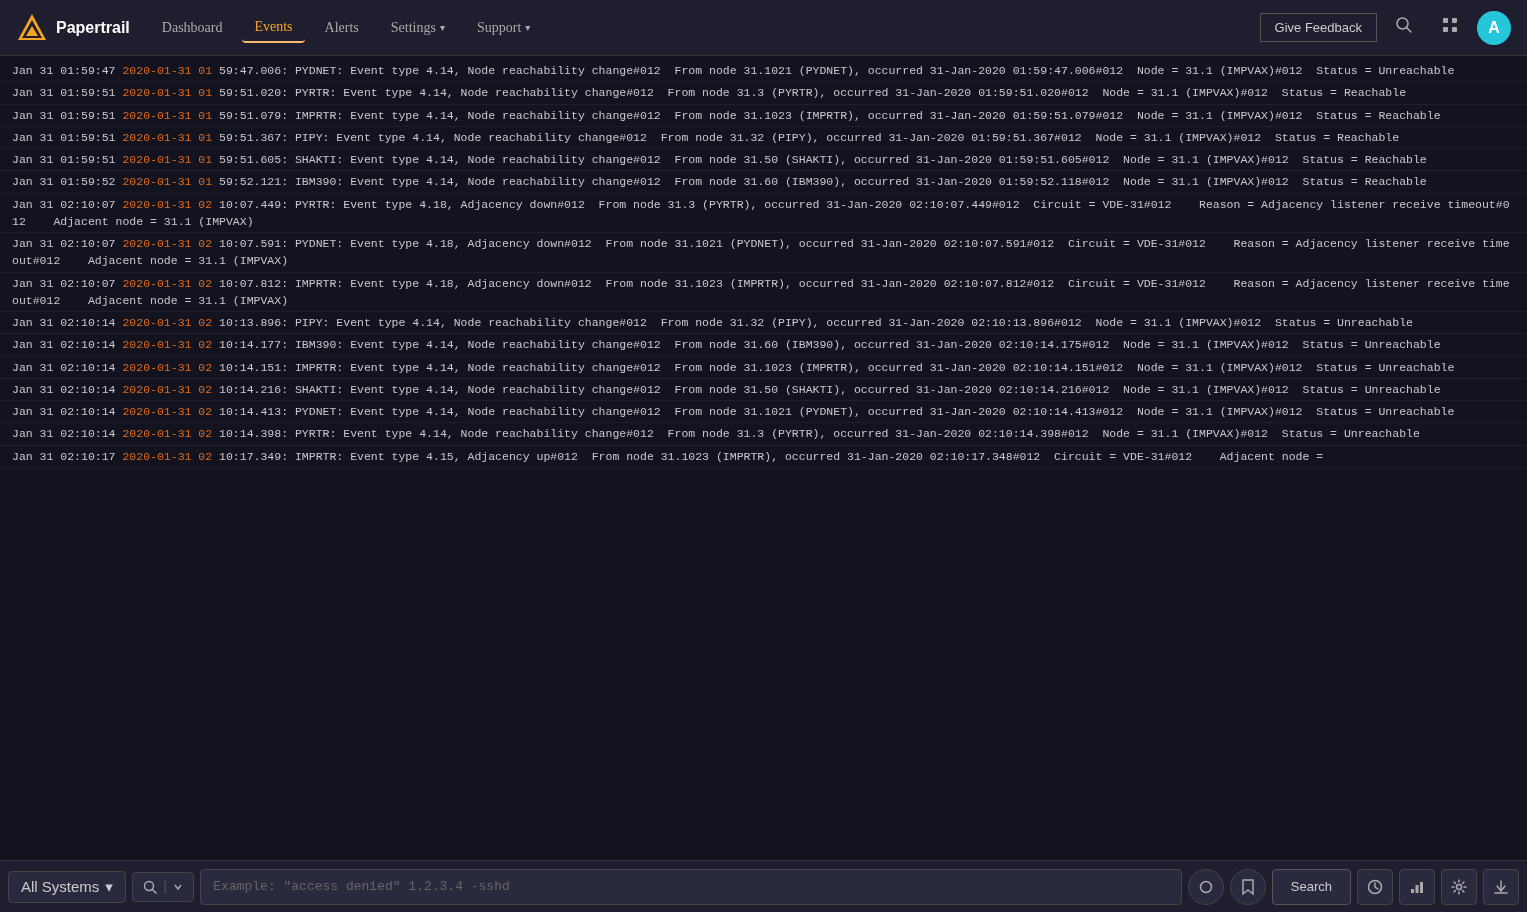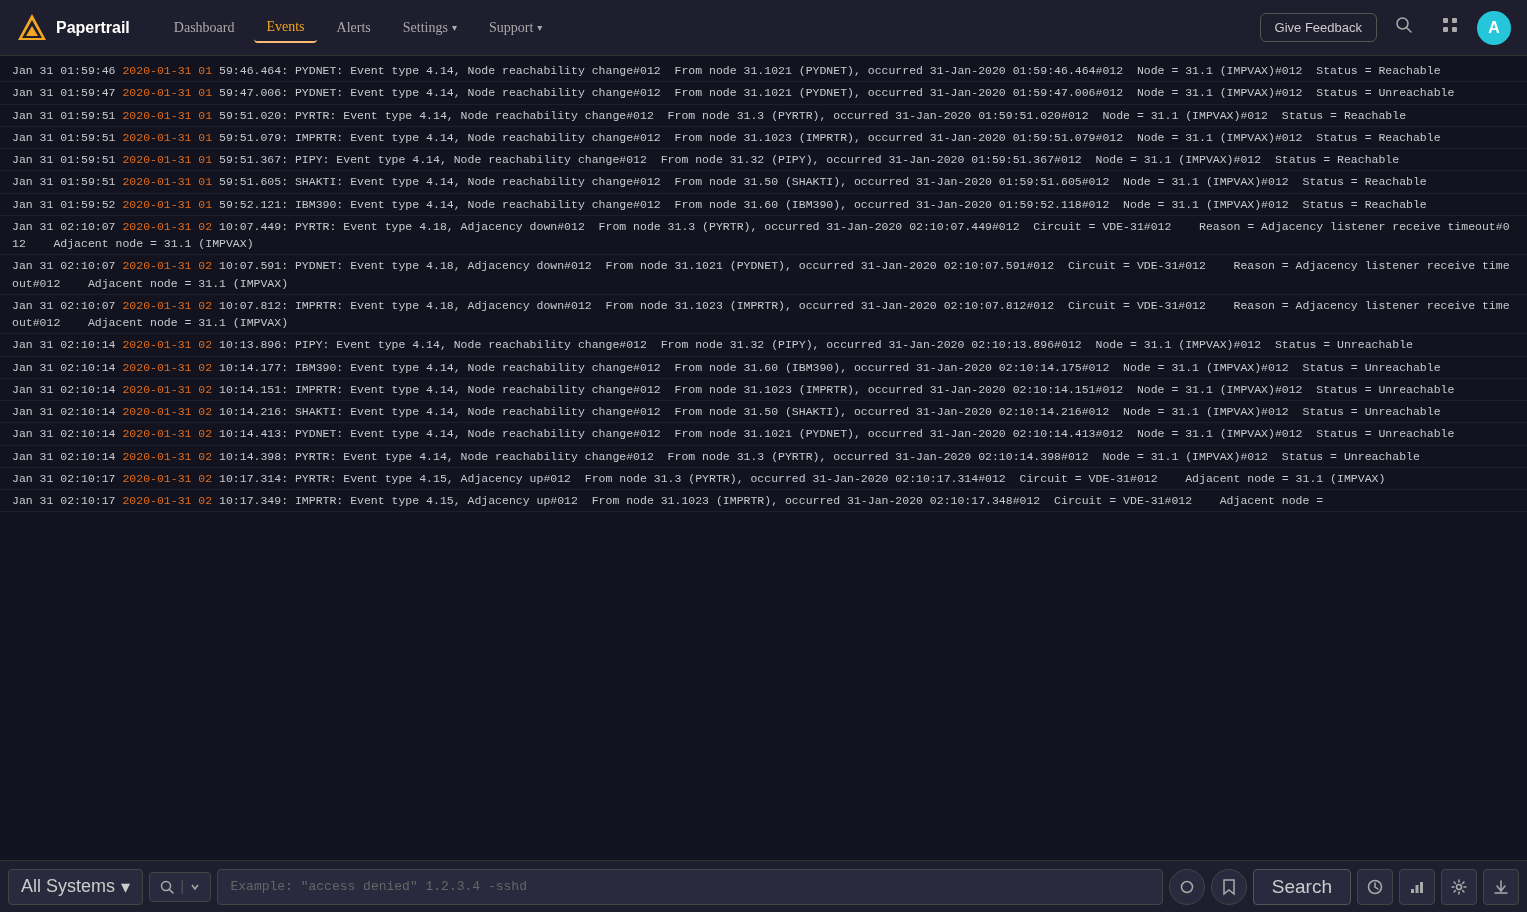--- a/index.html
+++ b/index.html
@@ -13,21 +13,21 @@
       display: flex;
       align-items: center;
       padding: 0 16px;
       gap: 8px;
       flex-shrink: 0;
     }
     .nav-logo {
       display: flex;
       align-items: center;
       gap: 8px;
-      margin-right: 24px;
+      margin-right: 12px;
     }
     .nav-logo-icon {
       width: 32px;
       height: 32px;
     }
     .nav-logo-text {
       color: #ffffff;
       font-family: sans-serif;
       font-size: 16px;
       font-weight: 600;
@@ -49,21 +49,21 @@
       text-align: right;
     }
     .nav-spacer { flex: 1; }
     .give-feedback-btn {
       background: transparent;
       border: 1px solid #555;
       color: #ccc;
       font-family: sans-serif;
       font-size: 13px;
       padding: 6px 14px;
-      border-radius: 6px;
+      border-radius: 0;
       cursor: pointer;
     }
     .nav-icon-btn {
       background: transparent;
       border: none;
       color: #aaa;
       font-size: 18px;
       padding: 6px 10px;
       cursor: pointer;
       border-radius: 4px;
@@ -116,21 +116,21 @@
       align-items: center;
       padding: 0 8px;
       gap: 6px;
       flex-shrink: 0;
     }
     .systems-btn {
       background: #2a2a3e;
       border: 1px solid #444;
       color: #ccc;
       font-family: sans-serif;
-      font-size: 18px;
+      font-size: 15px;
       padding: 6px 12px;
       border-radius: 4px;
       cursor: pointer;
       display: flex;
       align-items: center;
       gap: 6px;
       white-space: nowrap;
     }
     .search-filter-btn {
       background: #2a2a3e;
@@ -168,21 +168,21 @@
       cursor: pointer;
       display: flex;
       align-items: center;
       justify-content: center;
     }
     .search-btn {
       background: #2a2a3e;
       border: 1px solid #555;
       color: #ccc;
       font-family: sans-serif;
-      font-size: 19px;
+      font-size: 13px;
       padding: 6px 18px;
       border-radius: 4px;
       cursor: pointer;
       height: 36px;
     }
     .bottom-right-btns {
       display: flex;
       align-items: center;
       gap: 6px;
       margin-left: auto;
@@ -267,37 +267,35 @@
       <rect x="11" y="2" width="5" height="5" rx="1" fill="#aaa"></rect>
       <rect x="2" y="11" width="5" height="5" rx="1" fill="#aaa"></rect>
       <rect x="11" y="11" width="5" height="5" rx="1" fill="#aaa"></rect>
     </svg>
   </button>
 
   <div class="avatar">A</div>
 </nav>
 
 <div class="events-container" id="eventsLog">
-<div class="log-entry"><span class="text">Jan 31 01:59:46 </span><a class="date-link" href="#">2020-01-31 01</a><span class="text"> 59:46.464: PYDNET: Event type 4.14, Node reachability change#012  From node 31.1021 (PYDNET), occurred 31-Jan-2020 01:59:46.464#012  Node = 31.1 (IMPVAX)#012  Status = Reachable</span></div>
     <div class="log-entry"><span class="text">Jan 31 01:59:47 </span><a class="date-link" href="#">2020-01-31 01</a><span class="text"> 59:47.006: PYDNET: Event type 4.14, Node reachability change#012  From node 31.1021 (PYDNET), occurred 31-Jan-2020 01:59:47.006#012  Node = 31.1 (IMPVAX)#012  Status = Unreachable</span></div>
     <div class="log-entry"><span class="text">Jan 31 01:59:51 </span><a class="date-link" href="#">2020-01-31 01</a><span class="text"> 59:51.020: PYRTR: Event type 4.14, Node reachability change#012  From node 31.3 (PYRTR), occurred 31-Jan-2020 01:59:51.020#012  Node = 31.1 (IMPVAX)#012  Status = Reachable</span></div>
     <div class="log-entry"><span class="text">Jan 31 01:59:51 </span><a class="date-link" href="#">2020-01-31 01</a><span class="text"> 59:51.079: IMPRTR: Event type 4.14, Node reachability change#012  From node 31.1023 (IMPRTR), occurred 31-Jan-2020 01:59:51.079#012  Node = 31.1 (IMPVAX)#012  Status = Reachable</span></div>
     <div class="log-entry"><span class="text">Jan 31 01:59:51 </span><a class="date-link" href="#">2020-01-31 01</a><span class="text"> 59:51.367: PIPY: Event type 4.14, Node reachability change#012  From node 31.32 (PIPY), occurred 31-Jan-2020 01:59:51.367#012  Node = 31.1 (IMPVAX)#012  Status = Reachable</span></div>
     <div class="log-entry"><span class="text">Jan 31 01:59:51 </span><a class="date-link" href="#">2020-01-31 01</a><span class="text"> 59:51.605: SHAKTI: Event type 4.14, Node reachability change#012  From node 31.50 (SHAKTI), occurred 31-Jan-2020 01:59:51.605#012  Node = 31.1 (IMPVAX)#012  Status = Reachable</span></div>
     <div class="log-entry"><span class="text">Jan 31 01:59:52 </span><a class="date-link" href="#">2020-01-31 01</a><span class="text"> 59:52.121: IBM390: Event type 4.14, Node reachability change#012  From node 31.60 (IBM390), occurred 31-Jan-2020 01:59:52.118#012  Node = 31.1 (IMPVAX)#012  Status = Reachable</span></div>
     <div class="log-entry"><span class="text">Jan 31 02:10:07 </span><a class="date-link" href="#">2020-01-31 02</a><span class="text"> 10:07.449: PYRTR: Event type 4.18, Adjacency down#012  From node 31.3 (PYRTR), occurred 31-Jan-2020 02:10:07.449#012  Circuit = VDE-31#012    Reason = Adjacency listener receive timeout#012    Adjacent node = 31.1 (IMPVAX)</span></div>
     <div class="log-entry"><span class="text">Jan 31 02:10:07 </span><a class="date-link" href="#">2020-01-31 02</a><span class="text"> 10:07.591: PYDNET: Event type 4.18, Adjacency down#012  From node 31.1021 (PYDNET), occurred 31-Jan-2020 02:10:07.591#012  Circuit = VDE-31#012    Reason = Adjacency listener receive timeout#012    Adjacent node = 31.1 (IMPVAX)</span></div>
     <div class="log-entry"><span class="text">Jan 31 02:10:07 </span><a class="date-link" href="#">2020-01-31 02</a><span class="text"> 10:07.812: IMPRTR: Event type 4.18, Adjacency down#012  From node 31.1023 (IMPRTR), occurred 31-Jan-2020 02:10:07.812#012  Circuit = VDE-31#012    Reason = Adjacency listener receive timeout#012    Adjacent node = 31.1 (IMPVAX)</span></div>
     <div class="log-entry"><span class="text">Jan 31 02:10:14 </span><a class="date-link" href="#">2020-01-31 02</a><span class="text"> 10:13.896: PIPY: Event type 4.14, Node reachability change#012  From node 31.32 (PIPY), occurred 31-Jan-2020 02:10:13.896#012  Node = 31.1 (IMPVAX)#012  Status = Unreachable</span></div>
     <div class="log-entry"><span class="text">Jan 31 02:10:14 </span><a class="date-link" href="#">2020-01-31 02</a><span class="text"> 10:14.177: IBM390: Event type 4.14, Node reachability change#012  From node 31.60 (IBM390), occurred 31-Jan-2020 02:10:14.175#012  Node = 31.1 (IMPVAX)#012  Status = Unreachable</span></div>
     <div class="log-entry"><span class="text">Jan 31 02:10:14 </span><a class="date-link" href="#">2020-01-31 02</a><span class="text"> 10:14.151: IMPRTR: Event type 4.14, Node reachability change#012  From node 31.1023 (IMPRTR), occurred 31-Jan-2020 02:10:14.151#012  Node = 31.1 (IMPVAX)#012  Status = Unreachable</span></div>
     <div class="log-entry"><span class="text">Jan 31 02:10:14 </span><a class="date-link" href="#">2020-01-31 02</a><span class="text"> 10:14.216: SHAKTI: Event type 4.14, Node reachability change#012  From node 31.50 (SHAKTI), occurred 31-Jan-2020 02:10:14.216#012  Node = 31.1 (IMPVAX)#012  Status = Unreachable</span></div>
     <div class="log-entry"><span class="text">Jan 31 02:10:14 </span><a class="date-link" href="#">2020-01-31 02</a><span class="text"> 10:14.413: PYDNET: Event type 4.14, Node reachability change#012  From node 31.1021 (PYDNET), occurred 31-Jan-2020 02:10:14.413#012  Node = 31.1 (IMPVAX)#012  Status = Unreachable</span></div>
     <div class="log-entry"><span class="text">Jan 31 02:10:14 </span><a class="date-link" href="#">2020-01-31 02</a><span class="text"> 10:14.398: PYRTR: Event type 4.14, Node reachability change#012  From node 31.3 (PYRTR), occurred 31-Jan-2020 02:10:14.398#012  Node = 31.1 (IMPVAX)#012  Status = Unreachable</span></div>
-    <div class="log-entry"><span class="text">Jan 31 02:10:17 </span><a class="date-link" href="#">2020-01-31 02</a><span class="text"> 10:17.314: PYRTR: Event type 4.15, Adjacency up#012  From node 31.3 (PYRTR), occurred 31-Jan-2020 02:10:17.314#012  Circuit = VDE-31#012    Adjacent node = 31.1 (IMPVAX)</span></div>
     <div class="log-entry"><span class="text">Jan 31 02:10:17 </span><a class="date-link" href="#">2020-01-31 02</a><span class="text"> 10:17.349: IMPRTR: Event type 4.15, Adjacency up#012  From node 31.1023 (IMPRTR), occurred 31-Jan-2020 02:10:17.348#012  Circuit = VDE-31#012    Adjacent node =</span></div>
   </div>
 
 <div class="bottom-bar">
   <button class="systems-btn">
     <span>All Systems</span>
     <span>▾</span>
   </button>
 
   <div class="search-filter-btn">

